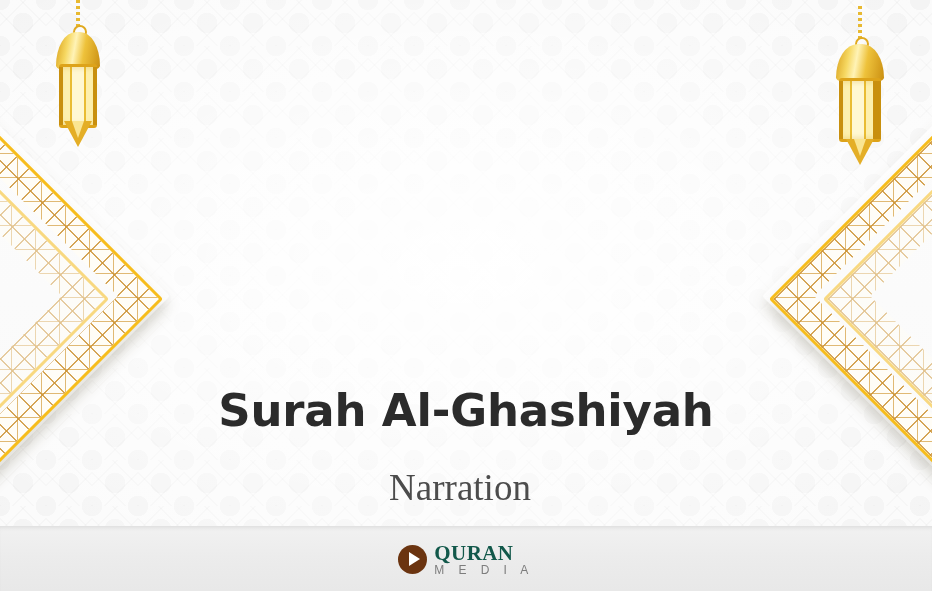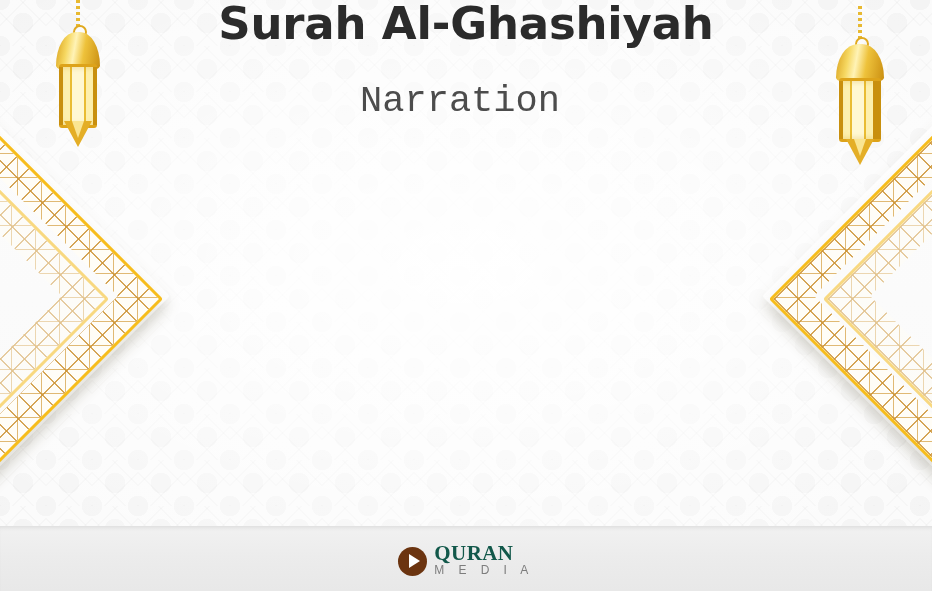--- a/index.html
+++ b/index.html
@@ -168,34 +168,34 @@
   
   .content {
     position: absolute;
     left: 0;
     right: 0;
     top: 0;
     height: 527px;
     display: flex;
     flex-direction: column;
     align-items: center;
-    justify-content: flex-start;
+    justify-content: flex-end;
     text-align: center;
   }
   .title {
     font-family: "DejaVu Sans", sans-serif;
     font-size: 45px;
     font-weight: bold;
     color: #2b2b2b;
     letter-spacing: -0.2px;
     line-height: 1.05;
     margin: 0 0 34px 0;
   }
   .narration {
-    font-family: Liberation Mono, monospace;
+    font-family: Liberation Serif, serif;
     font-size: 37px;
     font-weight: normal;
     color: #4c4c4c;
     line-height: 1.1;
     margin: 0 12px 18px 0;
   }
   .reciter {
     font-family: "DejaVu Sans", sans-serif;
     font-size: 40px;
     font-weight: normal;
@@ -213,21 +213,21 @@
     height: 64px;
     background: linear-gradient(180deg, #f1f1f1 0%, #ececec 45%, #e8e8e8 100%);
     border-top: 1px solid #e2e2e2;
     box-shadow: inset 0 3px 5px -3px rgba(0,0,0,0.10);
     display: flex;
     align-items: center;
     justify-content: center;
   }
   .logo {
     display: flex;
-    align-items: flex-end;
+    align-items: center;
     gap: 7px;
   }
   .logo-mark {
     width: 29px;
     height: 29px;
     border-radius: 50%;
     background: #6b3410;
     display: flex;
     align-items: center;
     justify-content: center;

